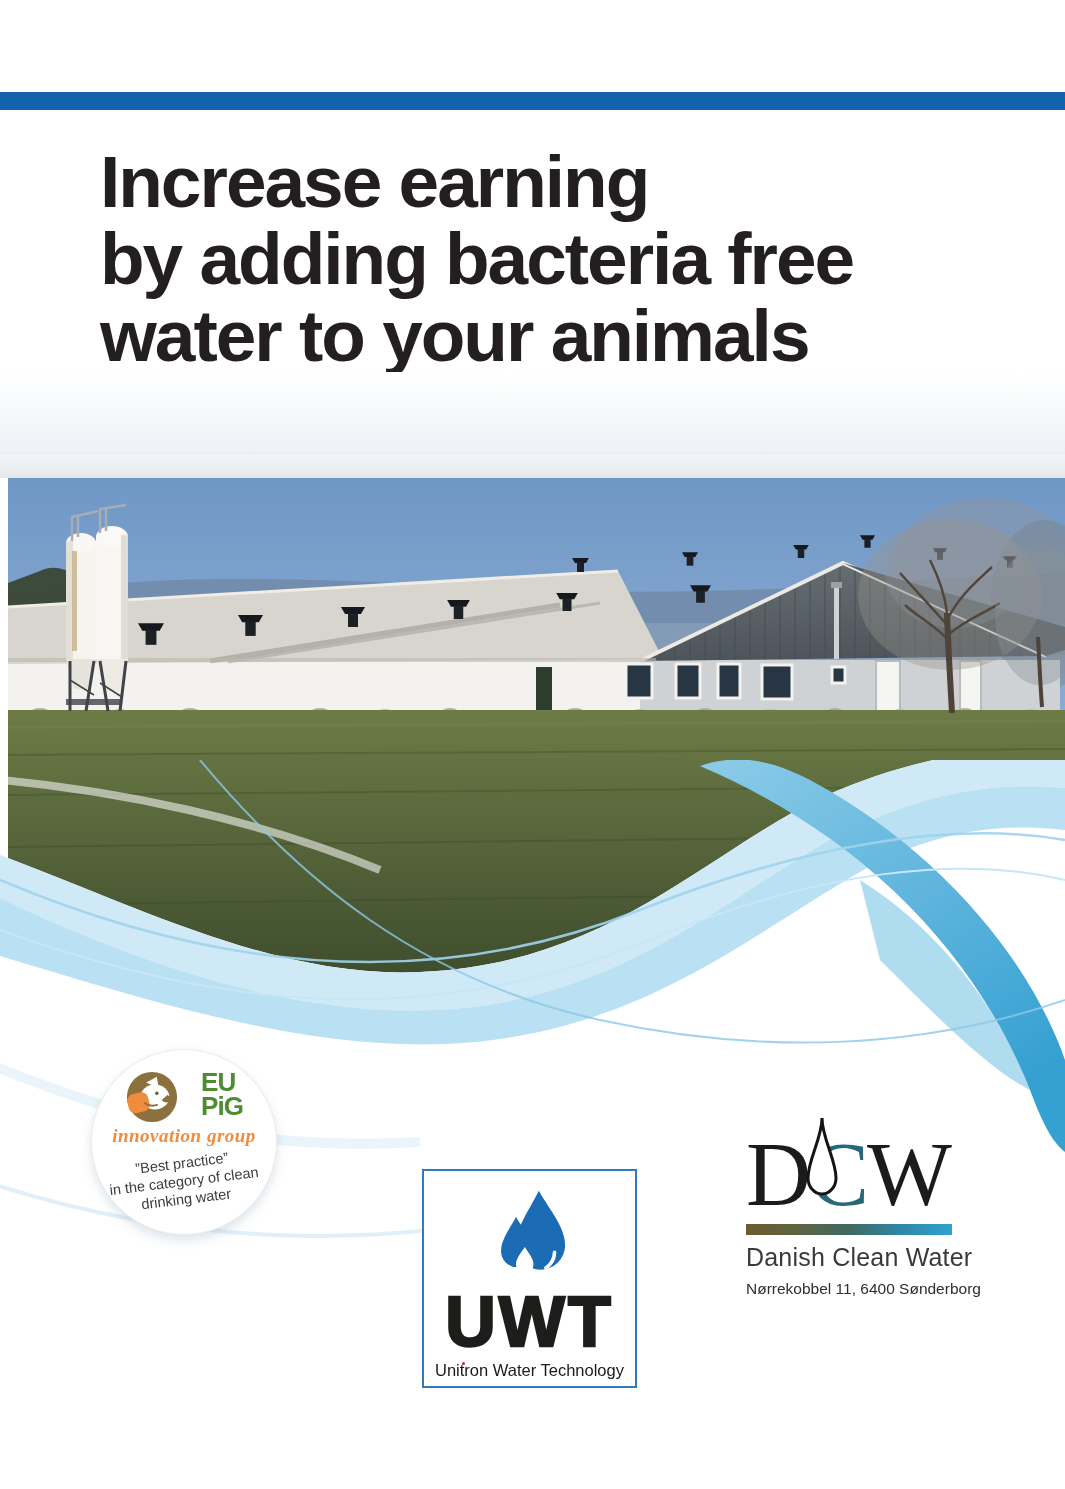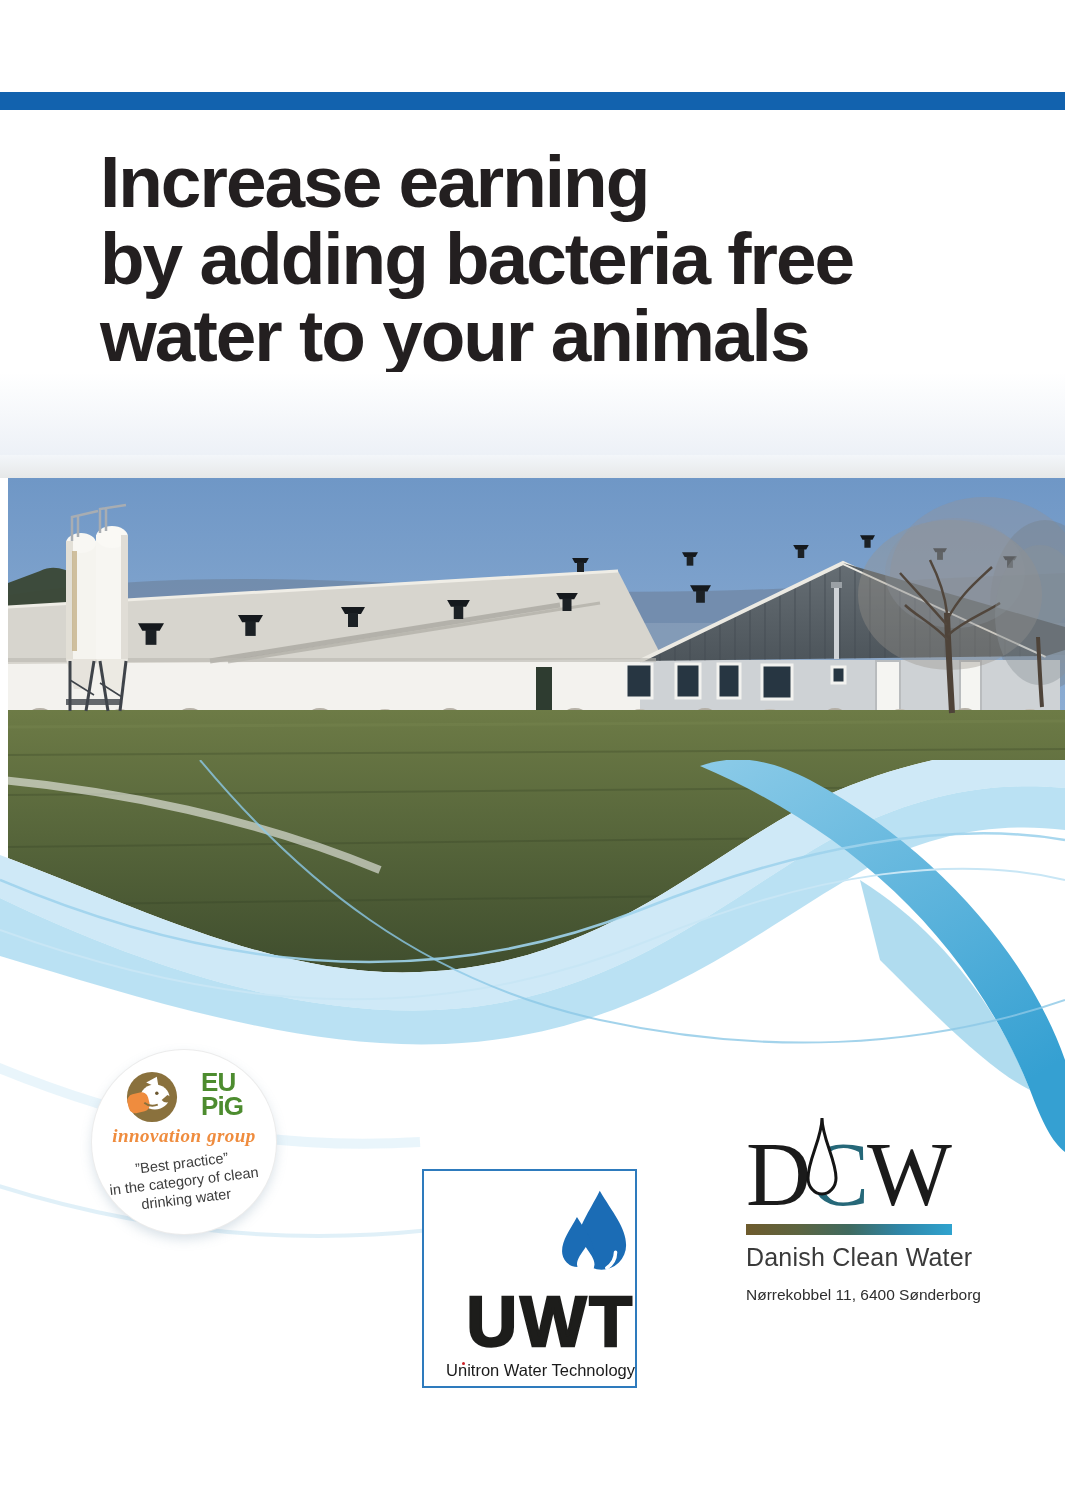--- a/index.html
+++ b/index.html
@@ -22,34 +22,34 @@
     text-align:center;z-index:5;
   }
   .badge-logo-row{display:flex;justify-content:center;align-items:flex-start;gap:22px;margin-top:20px;}
   .badge-eupig{font-weight:bold;color:#4d8c2f;font-size:26px;line-height:24px;text-align:left;letter-spacing:-1px;}
   .badge-script{margin-top:1px;font-family:"Liberation Serif",serif;font-style:italic;font-weight:bold;font-size:19px;color:#ef8c3e;letter-spacing:0.5px;}
   .badge-quote{margin-top:7px;transform:rotate(-7deg);font-size:14.5px;line-height:18px;color:#3c3c3c;}
 
   
   .uwt-box{
     position:absolute;left:422px;top:1169px;width:211px;height:215px;border:2px solid #2e7bbd;
-    background:#fff;text-align:right;z-index:5;
+    background:#fff;text-align:center;z-index:5;
   }
   .uwt-word{margin-top:0;font-size:70px;line-height:58px;font-weight:bold;letter-spacing:3px;color:#1d1d1b;-webkit-text-stroke:2.5px #1d1d1b;}
   .uwt-tagline{position:relative;margin-top:10px;font-size:16.5px;color:#1a1a1a;}
   .uwt-tagline .tittle{position:absolute;left:38px;top:1px;width:3px;height:3px;background:#cc2127;border-radius:50%;}
 
   
   .dcw{position:absolute;left:746px;top:1130px;width:214px;z-index:5;}
   .dcw-letters{position:relative;font-family:"Liberation Serif",serif;font-size:90px;line-height:90px;letter-spacing:-2px;color:#1b1b1b;white-space:nowrap;}
   .dcw-letters .c{color:#266879;}
   .dcw-drop{position:absolute;left:58px;top:-14px;}
   .dcw-bar{margin-top:4px;width:206px;height:11px;background:linear-gradient(90deg,#6e5b2d 0%,#5d6440 25%,#3f6a5f 50%,#2f86a8 75%,#2fa3cf 100%);}
   .dcw-name{margin-top:8px;font-size:25px;color:#3a3a3a;letter-spacing:0.2px;white-space:nowrap;}
-  .dcw-address{margin-top:14px;font-size:15.5px;color:#2e2e2e;white-space:nowrap;}
+  .dcw-address{margin-top:8px;font-size:15.5px;color:#2e2e2e;white-space:nowrap;}
 
   .footer-line{position:absolute;left:0;top:1406px;width:1065px;text-align:center;font-size:18px;color:#221f1f;}
 </style>
 </head>
 <body>
 
 <div class="page">
 
   <div class="top-bar"></div>
 

